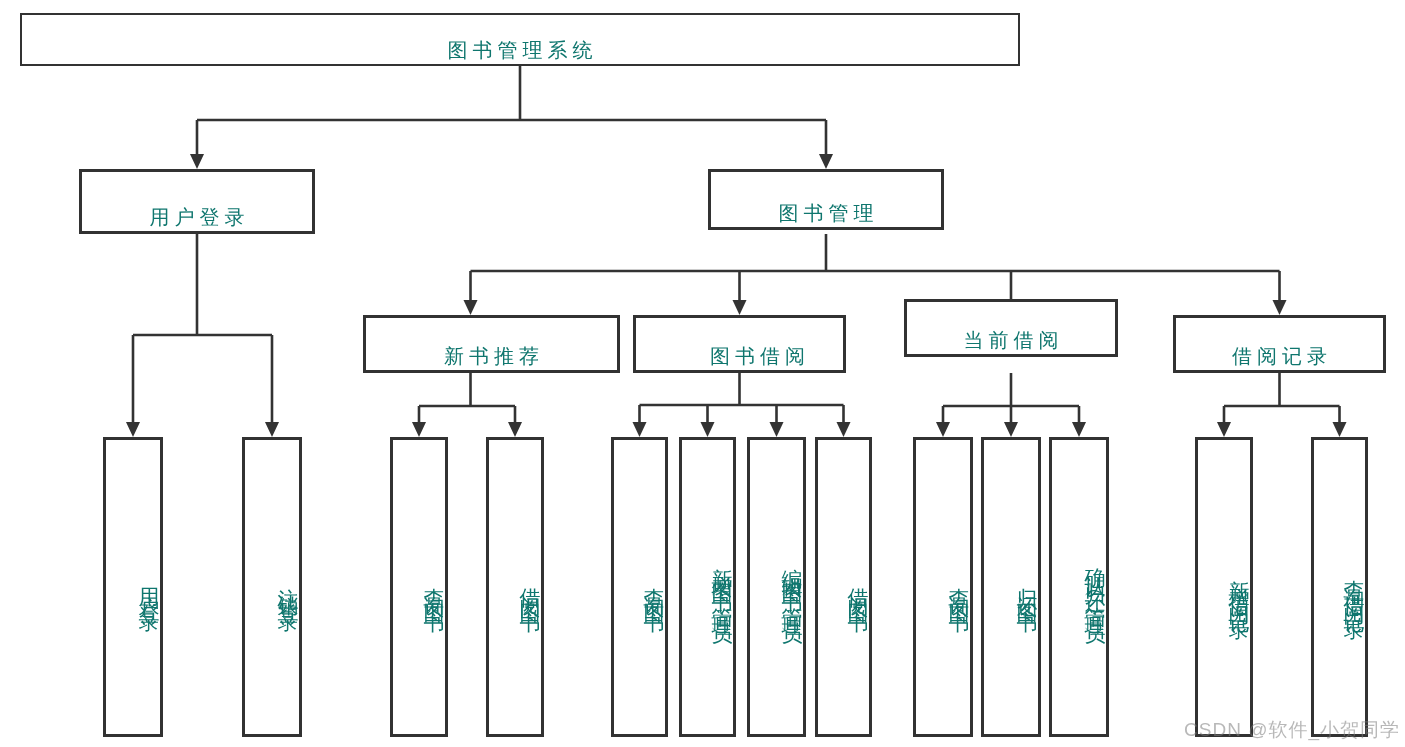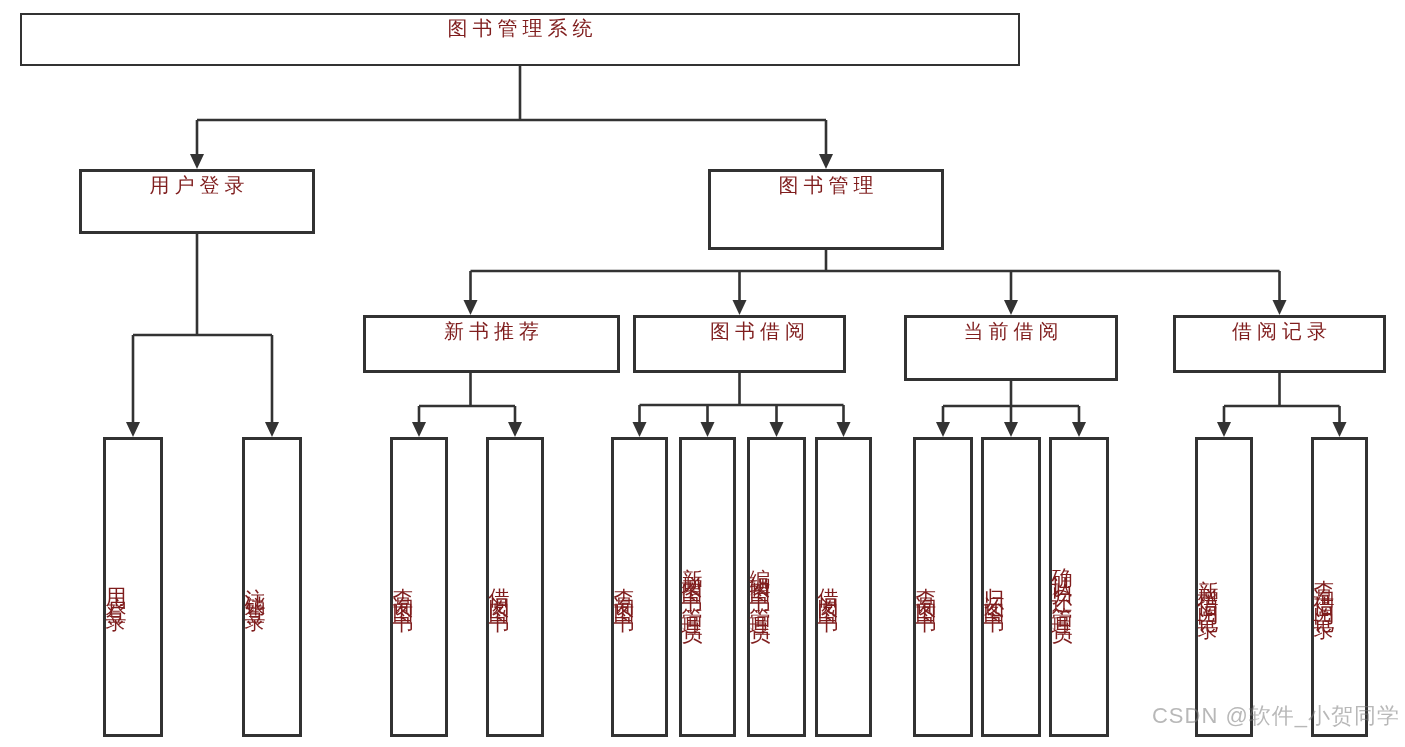--- a/index.html
+++ b/index.html
@@ -3,33 +3,33 @@
 <meta charset="utf-8">
 <style>
   html, body { margin:0; padding:0; background:#ffffff; }
   .canvas {
     position:relative; width:1405px; height:747px; background:#ffffff;
     font-family:"Liberation Sans", sans-serif; overflow:hidden;
   }
   svg.connectors { position:absolute; left:0; top:0; width:1405px; height:747px; z-index:1; }
   .node {
     position:absolute; box-sizing:border-box; background:#ffffff;
-    border:3px solid #323232; color:#7f1d1d; z-index:2;
-    display:flex; align-items:flex-start; justify-content:center;
+    border:3px solid #323232; color:#0f766e; z-index:2;
+    display:flex; align-items:flex-end; justify-content:center;
   }
   .hnode { font-size:20px; letter-spacing:5px; white-space:nowrap; }
   .hnode .lbl { padding-left:5px; } 
   .root { border-width:2.5px; }
   .leaf {
     writing-mode:vertical-lr; text-orientation:mixed;
     font-size:21px; letter-spacing:8px; line-height:1;
   }
   .watermark {
-    position:absolute; right:5px; bottom:16px; z-index:6;
-    font-size:22px; letter-spacing:1px; color:rgba(125,125,125,0.55);
+    position:absolute; right:5px; bottom:4px; z-index:6;
+    font-size:19px; letter-spacing:1px; color:rgba(125,125,125,0.55);
     white-space:nowrap;
   }
 </style>
 </head>
 <body>
 
 <div class="canvas">
 
   <svg class="connectors" viewBox="0 0 1405 747" aria-hidden="true">
     <g stroke="#333333" stroke-width="2.6" fill="none">
@@ -71,31 +71,31 @@
     </g>
   </svg>
 
   <div class="node hnode root" style="left:20px; top:13px; width:1000px; height:53px;">
     <span class="lbl">图书管理系统</span>
   </div>
 
   <div class="node hnode" style="left:79px; top:169px; width:236px; height:65px;">
     <span class="lbl">用户登录</span>
   </div>
-  <div class="node hnode" style="left:708px; top:169px; width:236px; height:81px;">
+  <div class="node hnode" style="left:708px; top:169px; width:236px; height:61px;">
     <span class="lbl">图书管理</span>
   </div>
 
   <div class="node hnode" style="left:363px; top:315px; width:257px; height:58px;">
     <span class="lbl">新书推荐</span>
   </div>
   <div class="node hnode" style="left:633px; top:315px; width:213px; height:58px;padding-left:36px;">
     <span class="lbl">图书借阅</span>
   </div>
-  <div class="node hnode" style="left:904px; top:315px; width:214px; height:66px;">
+  <div class="node hnode" style="left:904px; top:299px; width:214px; height:58px;">
     <span class="lbl">当前借阅</span>
   </div>
   <div class="node hnode" style="left:1173px; top:315px; width:213px; height:58px;">
     <span class="lbl">借阅记录</span>
   </div>
 
   <div class="node leaf" style="left:103px; top:437px; width:60px; height:300px;">
     <span>用户登录</span>
   </div>
   <div class="node leaf" style="left:242px; top:437px; width:60px; height:300px;">

